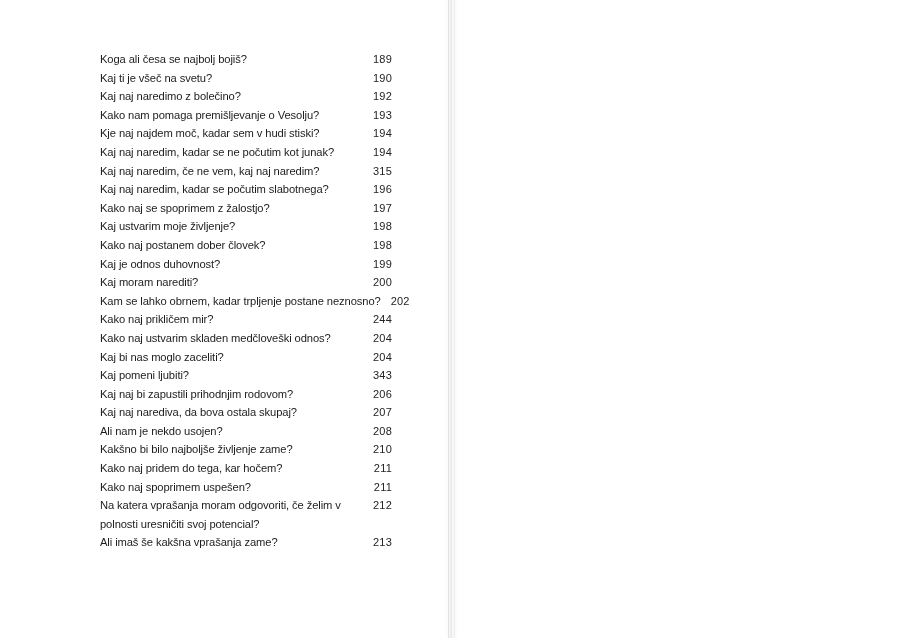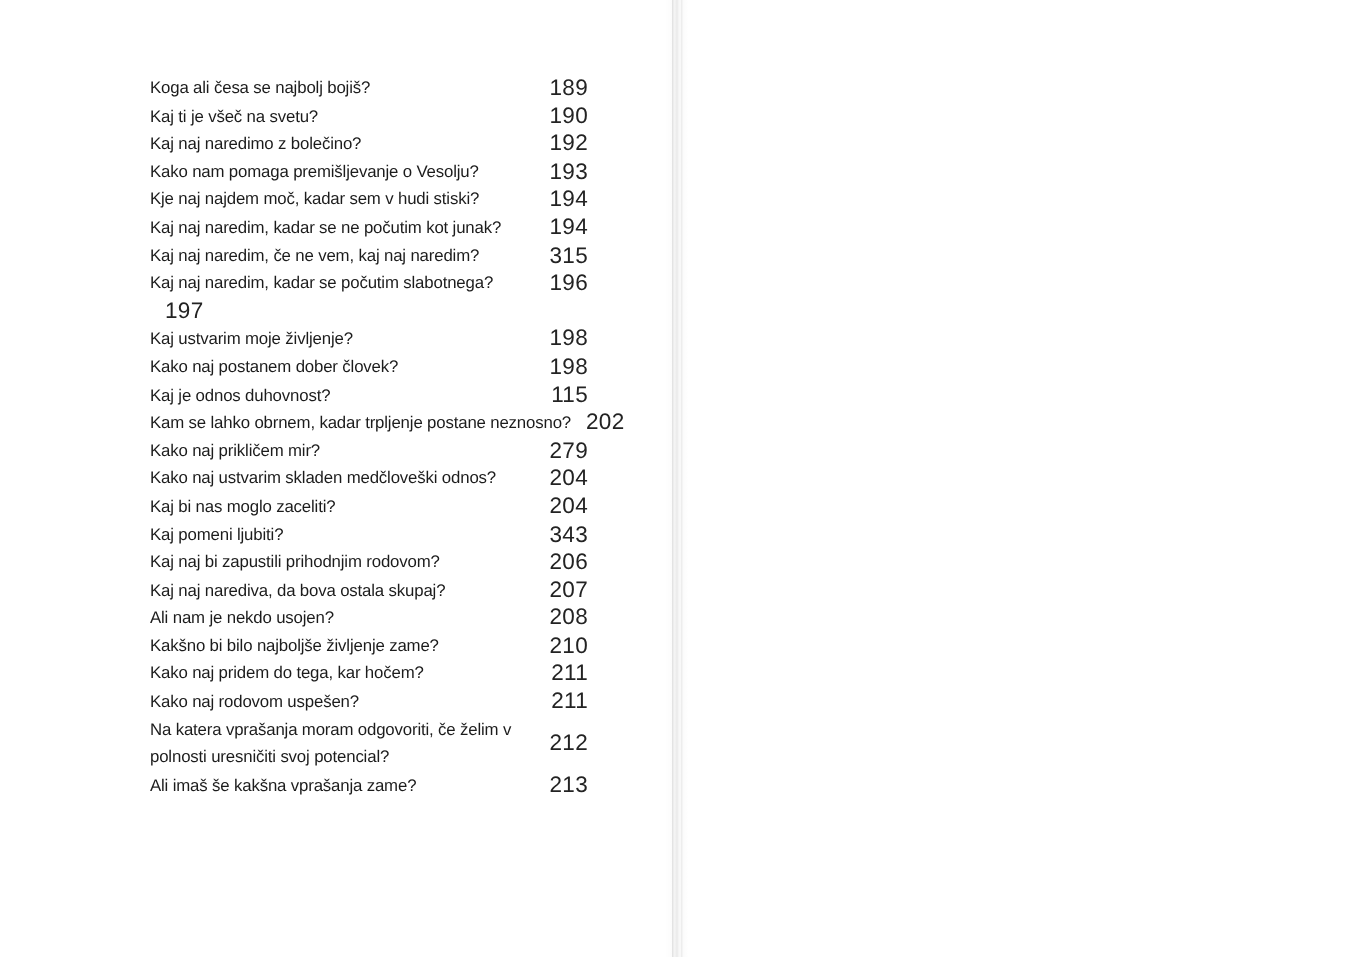--- a/index.html
+++ b/index.html
@@ -72,31 +72,31 @@
     height: 18.6px;
     line-height: 18.6px;
     white-space: nowrap;
   }
   .entry .title {
     font-size: 11.2px;
     letter-spacing: -0.1px;
     color: #1c1c1c;
   }
   .entry .pageno {
-    font-size: 15px;
+    font-size: 11px;
     color: #232323;
     letter-spacing: 0.2px;
     padding-left: 10px;
     flex: 0 0 auto;
   }
 
   
   .entry.multiline {
     height: auto;
-    align-items: center;
+    align-items: flex-start;
   }
   .entry.multiline .title {
     white-space: normal;
     line-height: 18.6px;
   }
   .entry.multiline .pageno {
     line-height: 18.6px;
   }
 </style>
 </head>
@@ -132,41 +132,46 @@
         </div>
         <div class="entry">
           <span class="title">Kaj naj naredim, če ne vem, kaj naj naredim?</span>
           <span class="pageno">315</span>
         </div>
         <div class="entry">
           <span class="title">Kaj naj naredim, kadar se počutim slabotnega?</span>
           <span class="pageno">196</span>
         </div>
         <div class="entry">
+          <span class="title">Kako naj se spoprimem z žalostjo?</span>
           <span class="pageno">197</span>
         </div>
         <div class="entry">
           <span class="title">Kaj ustvarim moje življenje?</span>
           <span class="pageno">198</span>
         </div>
         <div class="entry">
           <span class="title">Kako naj postanem dober človek?</span>
           <span class="pageno">198</span>
         </div>
         <div class="entry">
           <span class="title">Kaj je odnos duhovnost?</span>
-          <span class="pageno">115</span>
+          <span class="pageno">199</span>
+        </div>
+        <div class="entry">
+          <span class="title">Kaj moram narediti?</span>
+          <span class="pageno">200</span>
         </div>
         <div class="entry">
           <span class="title">Kam se lahko obrnem, kadar trpljenje postane neznosno?</span>
           <span class="pageno">202</span>
         </div>
         <div class="entry">
           <span class="title">Kako naj prikličem mir?</span>
-          <span class="pageno">279</span>
+          <span class="pageno">244</span>
         </div>
         <div class="entry">
           <span class="title">Kako naj ustvarim skladen medčloveški odnos?</span>
           <span class="pageno">204</span>
         </div>
         <div class="entry">
           <span class="title">Kaj bi nas moglo zaceliti?</span>
           <span class="pageno">204</span>
         </div>
         <div class="entry">
@@ -187,21 +192,21 @@
         </div>
         <div class="entry">
           <span class="title">Kakšno bi bilo najboljše življenje zame?</span>
           <span class="pageno">210</span>
         </div>
         <div class="entry">
           <span class="title">Kako naj pridem do tega, kar hočem?</span>
           <span class="pageno">211</span>
         </div>
         <div class="entry">
-          <span class="title">Kako naj rodovom uspešen?</span>
+          <span class="title">Kako naj spoprimem uspešen?</span>
           <span class="pageno">211</span>
         </div>
         <div class="entry multiline">
           <span class="title">Na katera vprašanja moram odgovoriti, če želim v polnosti uresničiti svoj potencial?</span>
           <span class="pageno">212</span>
         </div>
         <div class="entry">
           <span class="title">Ali imaš še kakšna vprašanja zame?</span>
           <span class="pageno">213</span>
         </div>

